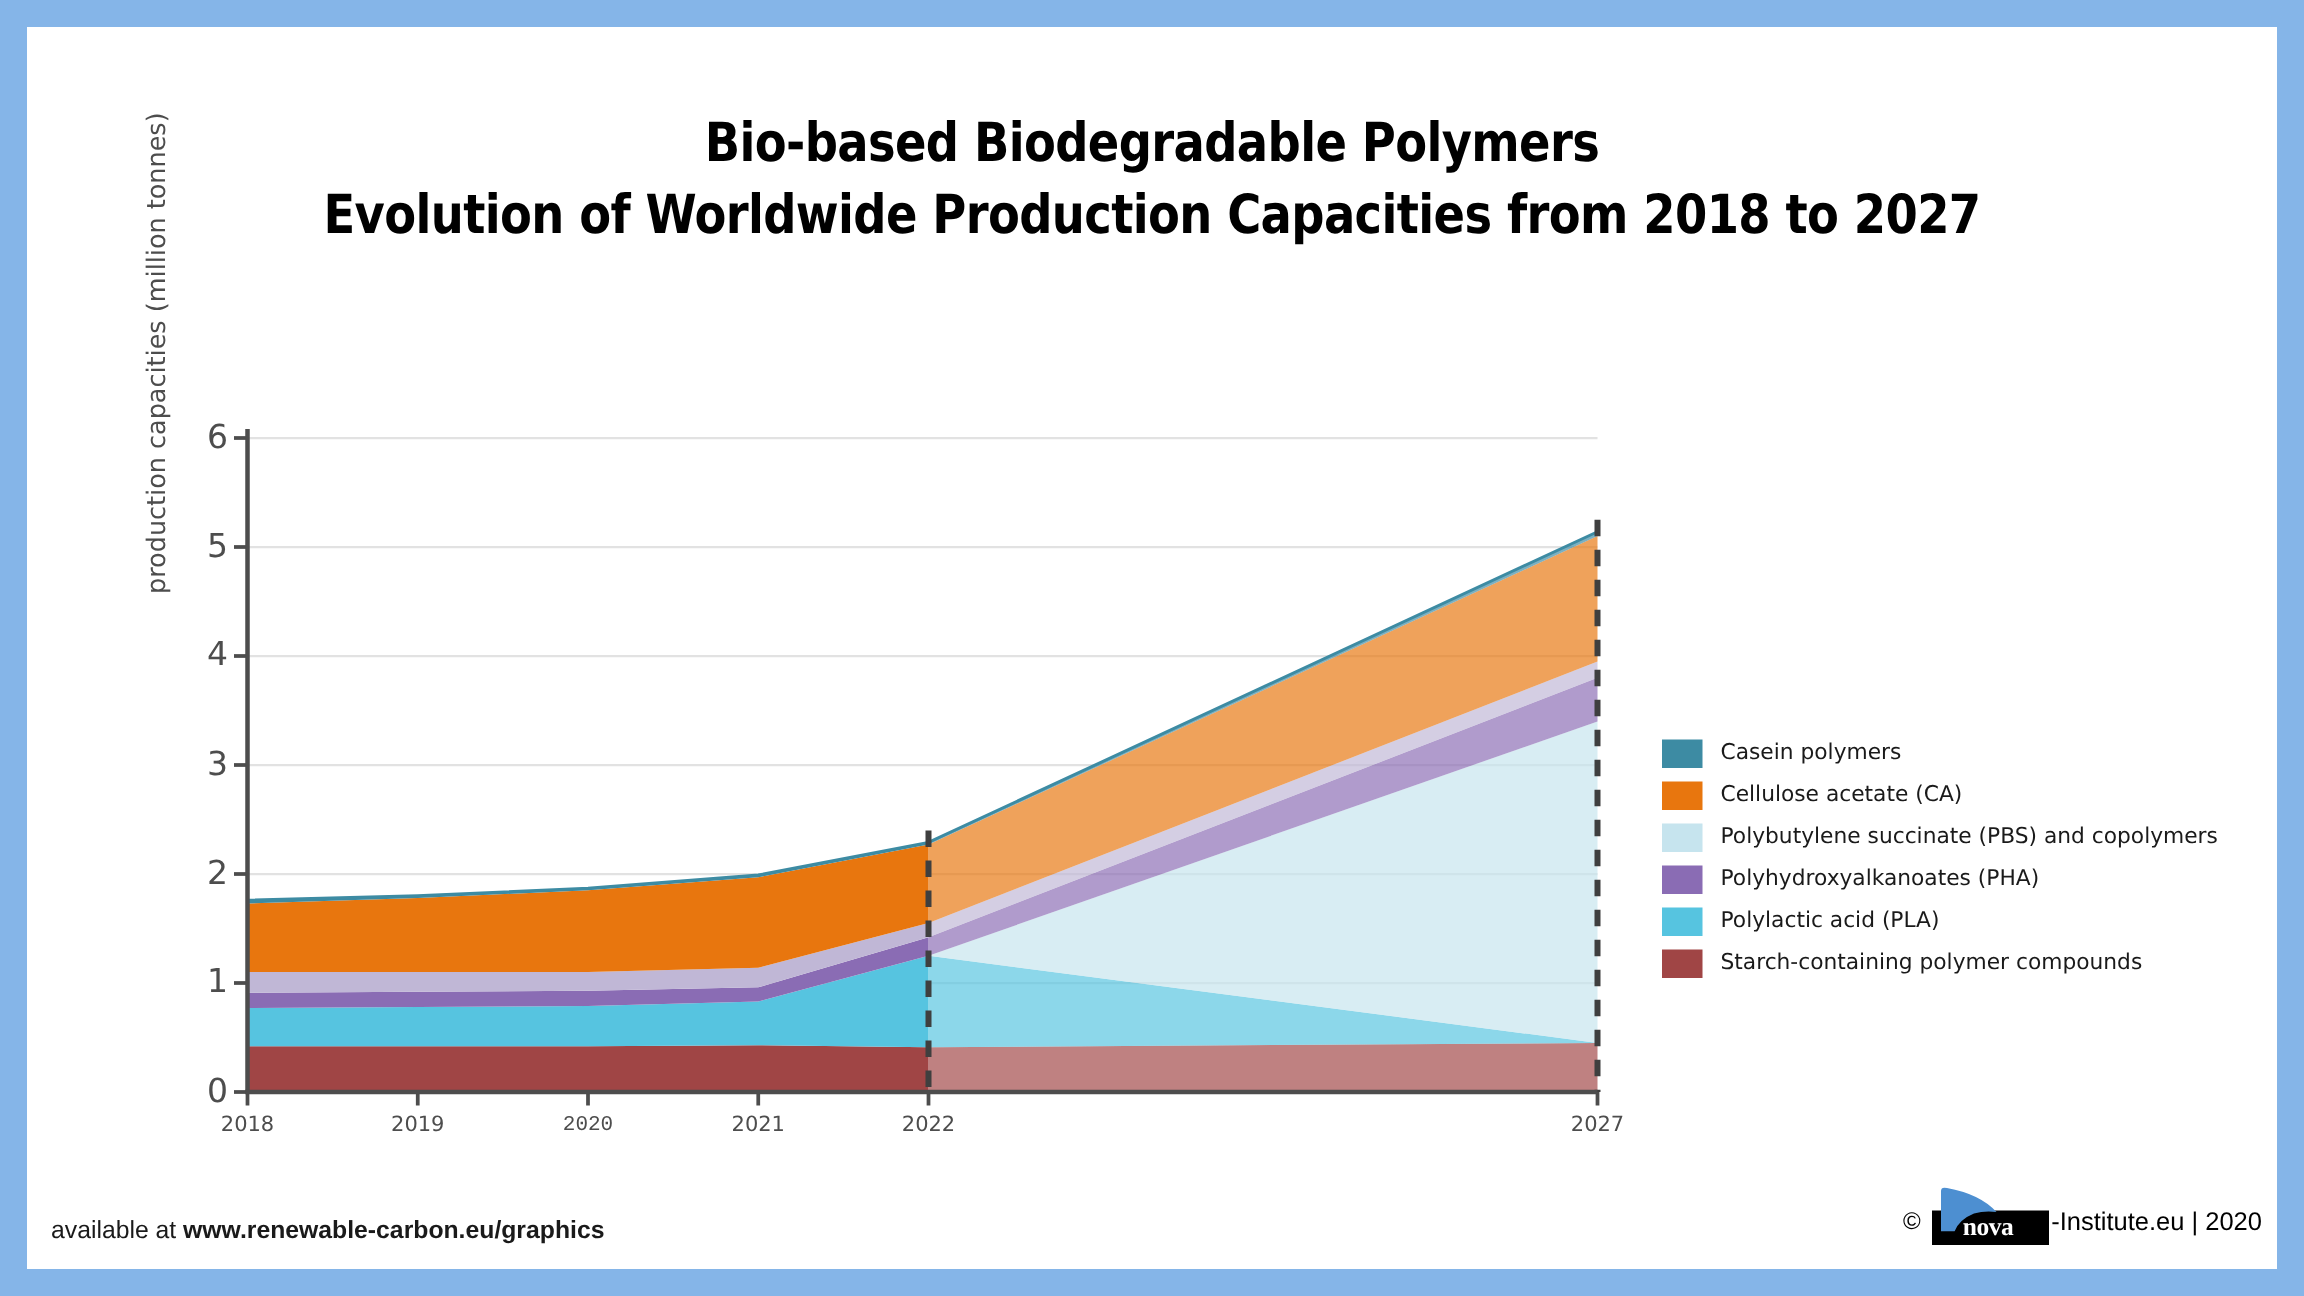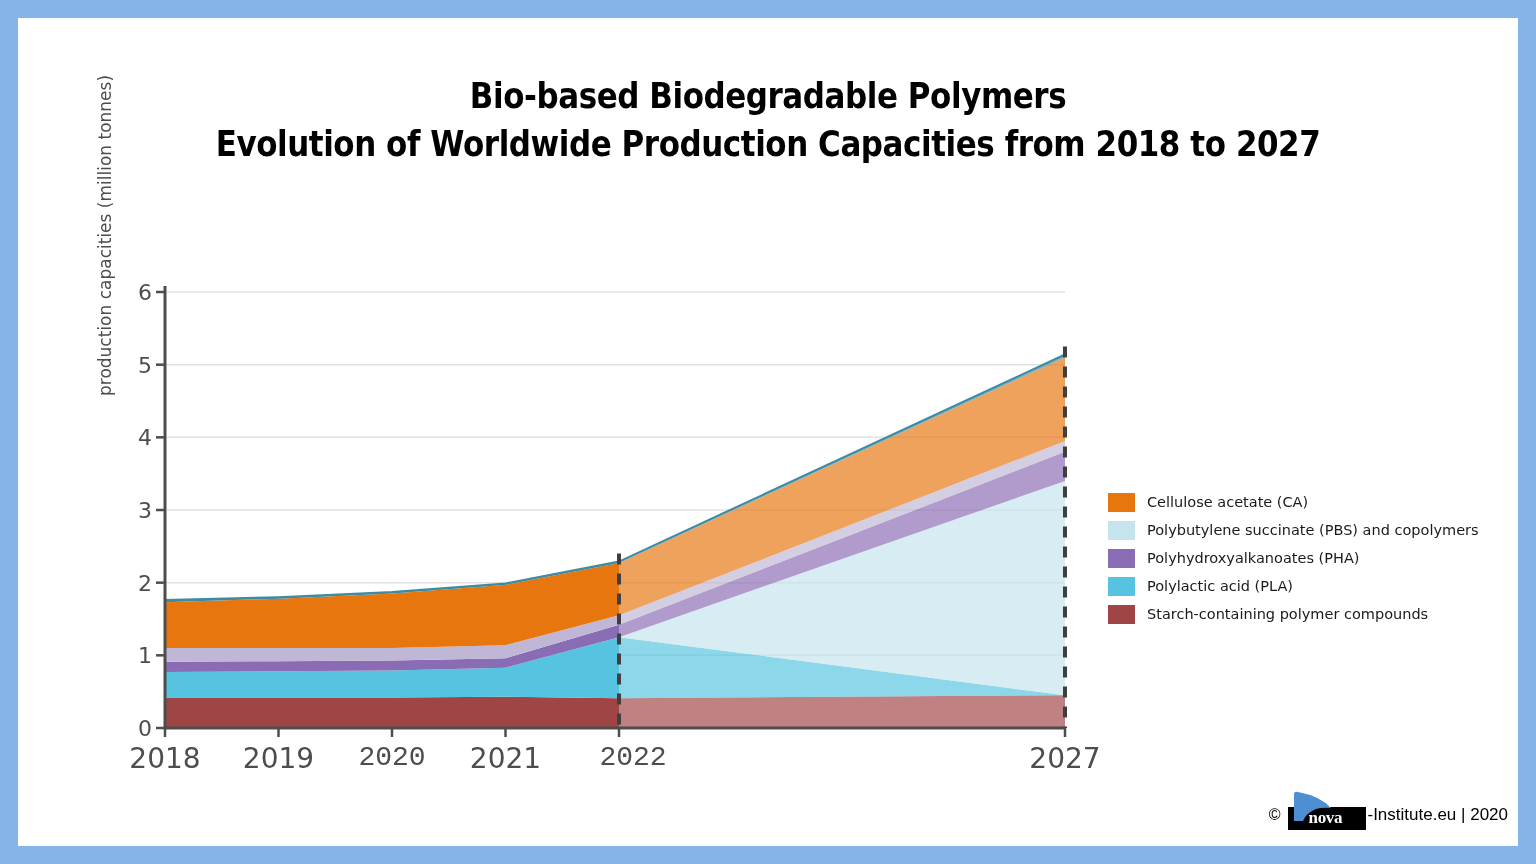--- a/index.html
+++ b/index.html
@@ -74,21 +74,21 @@
     font-size: 22px;
     color: #4d4d4d;
     white-space: nowrap;
   }
   .xtick-label {
     position: absolute;
     top: 100%;
     margin-top: 14px;
     transform: translateX(-50%);
     font-family: "DejaVu Sans", sans-serif;
-    font-size: 28px;
+    font-size: 14px;
     color: #4d4d4d;
     white-space: nowrap;
   }
 
   
   #legend {
     position: absolute;
     left: 1090px;
     top: 470px;
     width: 400px;
@@ -178,21 +178,21 @@
             <div class="ytick-label" style="top: 218px;">3</div>
             <div class="ytick-label" style="top: 145.333px;">4</div>
             <div class="ytick-label" style="top: 72.6667px;">5</div>
             <div class="ytick-label" style="top: 0px;">6</div>
           </div>
         <div id="xtick-labels">
             <div class="xtick-label" style="left: 0px;">2018</div>
             <div class="xtick-label" style="left: 113.5px;">2019</div>
             <div class="xtick-label" style="left: 227px; font-family: Liberation Mono, monospace;">2020</div>
             <div class="xtick-label" style="left: 340.5px; text-align: center;">2021</div>
-            <div class="xtick-label" style="left: 468px; font-family: Liberation Mono, monospace;">2022</div>
+            <div class="xtick-label" style="left: 454px;">2022</div>
             <div class="xtick-label" style="left: 900px;">2027</div>
           </div>
 
         <svg id="plot-svg" viewBox="0 0 900 436" preserveAspectRatio="none">
           <g id="gridlines">
               <line x1="0" x2="900" y1="363.33333333333337" y2="363.33333333333337" stroke="#e2e2e2" stroke-width="1.5"></line>
               <line x1="0" x2="900" y1="290.6666666666667" y2="290.6666666666667" stroke="#e2e2e2" stroke-width="1.5"></line>
               <line x1="0" x2="900" y1="218" y2="218" stroke="#e2e2e2" stroke-width="1.5"></line>
               <line x1="0" x2="900" y1="145.33333333333337" y2="145.33333333333337" stroke="#e2e2e2" stroke-width="1.5"></line>
               <line x1="0" x2="900" y1="72.66666666666663" y2="72.66666666666663" stroke="#e2e2e2" stroke-width="1.5"></line>
@@ -235,20 +235,24 @@
               <line x1="900" x2="900" y1="436" y2="445" stroke="#4d4d4d" stroke-width="2.5"></line>
             </g>
           <line id="axis-y" x1="0" y1="-6" x2="0" y2="436" stroke="#4d4d4d" stroke-width="3"></line>
           <line id="axis-x" x1="-1.5" y1="436" x2="900" y2="436" stroke="#4d4d4d" stroke-width="3"></line>
         </svg>
       </div>
     </div>
 
     <div id="legend">
         <div class="legend-row">
+          <span class="legend-swatch" style="background: rgb(61, 139, 163);"></span>
+          <span class="legend-label">Casein polymers</span>
+        </div>
+        <div class="legend-row">
           <span class="legend-swatch" style="background: rgb(232, 118, 14);"></span>
           <span class="legend-label">Cellulose acetate (CA)</span>
         </div>
         <div class="legend-row">
           <span class="legend-swatch" style="background: rgb(198, 228, 238);"></span>
           <span class="legend-label">Polybutylene succinate (PBS) and copolymers</span>
         </div>
         <div class="legend-row">
           <span class="legend-swatch" style="background: rgb(138, 108, 180);"></span>
           <span class="legend-label">Polyhydroxyalkanoates (PHA)</span>
@@ -256,20 +260,23 @@
         <div class="legend-row">
           <span class="legend-swatch" style="background: rgb(86, 196, 224);"></span>
           <span class="legend-label">Polylactic acid (PLA)</span>
         </div>
         <div class="legend-row">
           <span class="legend-swatch" style="background: rgb(160, 69, 69);"></span>
           <span class="legend-label">Starch-containing polymer compounds</span>
         </div>
       </div>
 
+    <div id="footer-left">
+      <span>available at </span><b>www.renewable-carbon.eu/graphics</b>
+    </div>
 
     <div id="footer-right">
       <span class="copy">©</span>
       <span class="nova-logo">
         <span class="bar"></span>
         <svg width="44" height="30" viewBox="0 0 44 30">
           <path d="M4 30 L4 3 Q4 0 8 1 Q30 5 41 17 Q33 16 26 18 Q16 22 13 30 Z" fill="#4d8fd1"></path>
         </svg>
         <span class="word">nova</span>
       </span>

